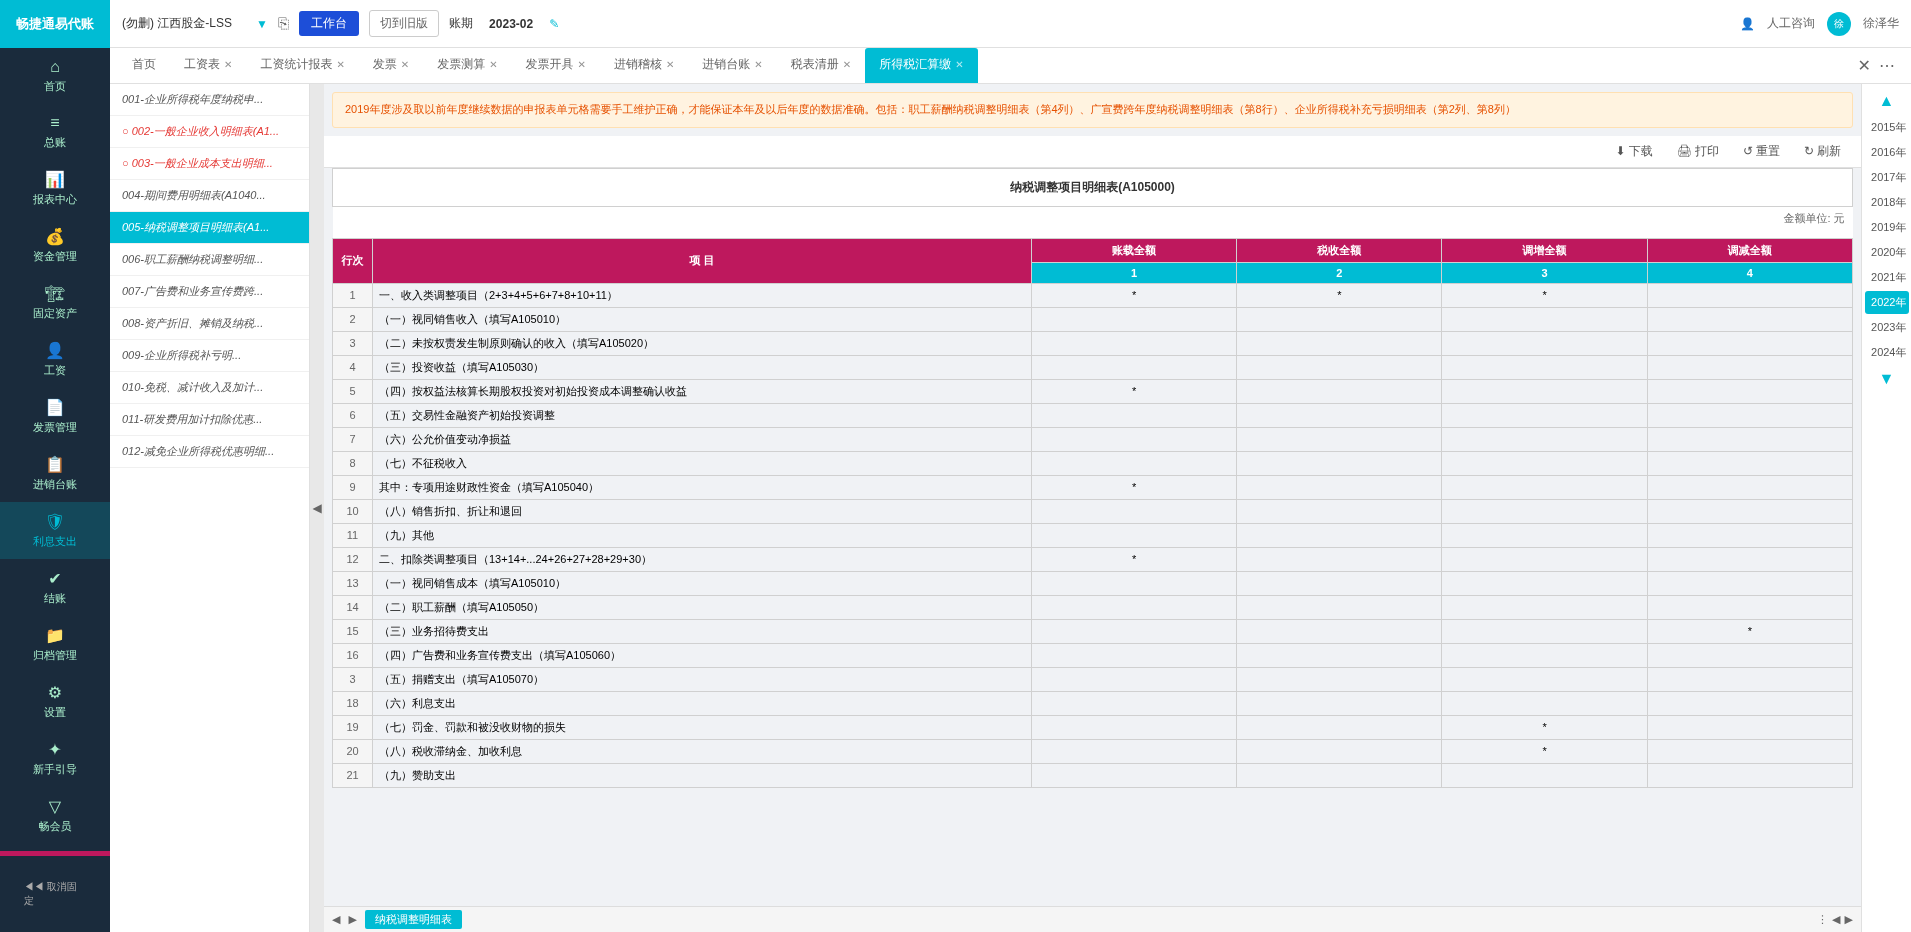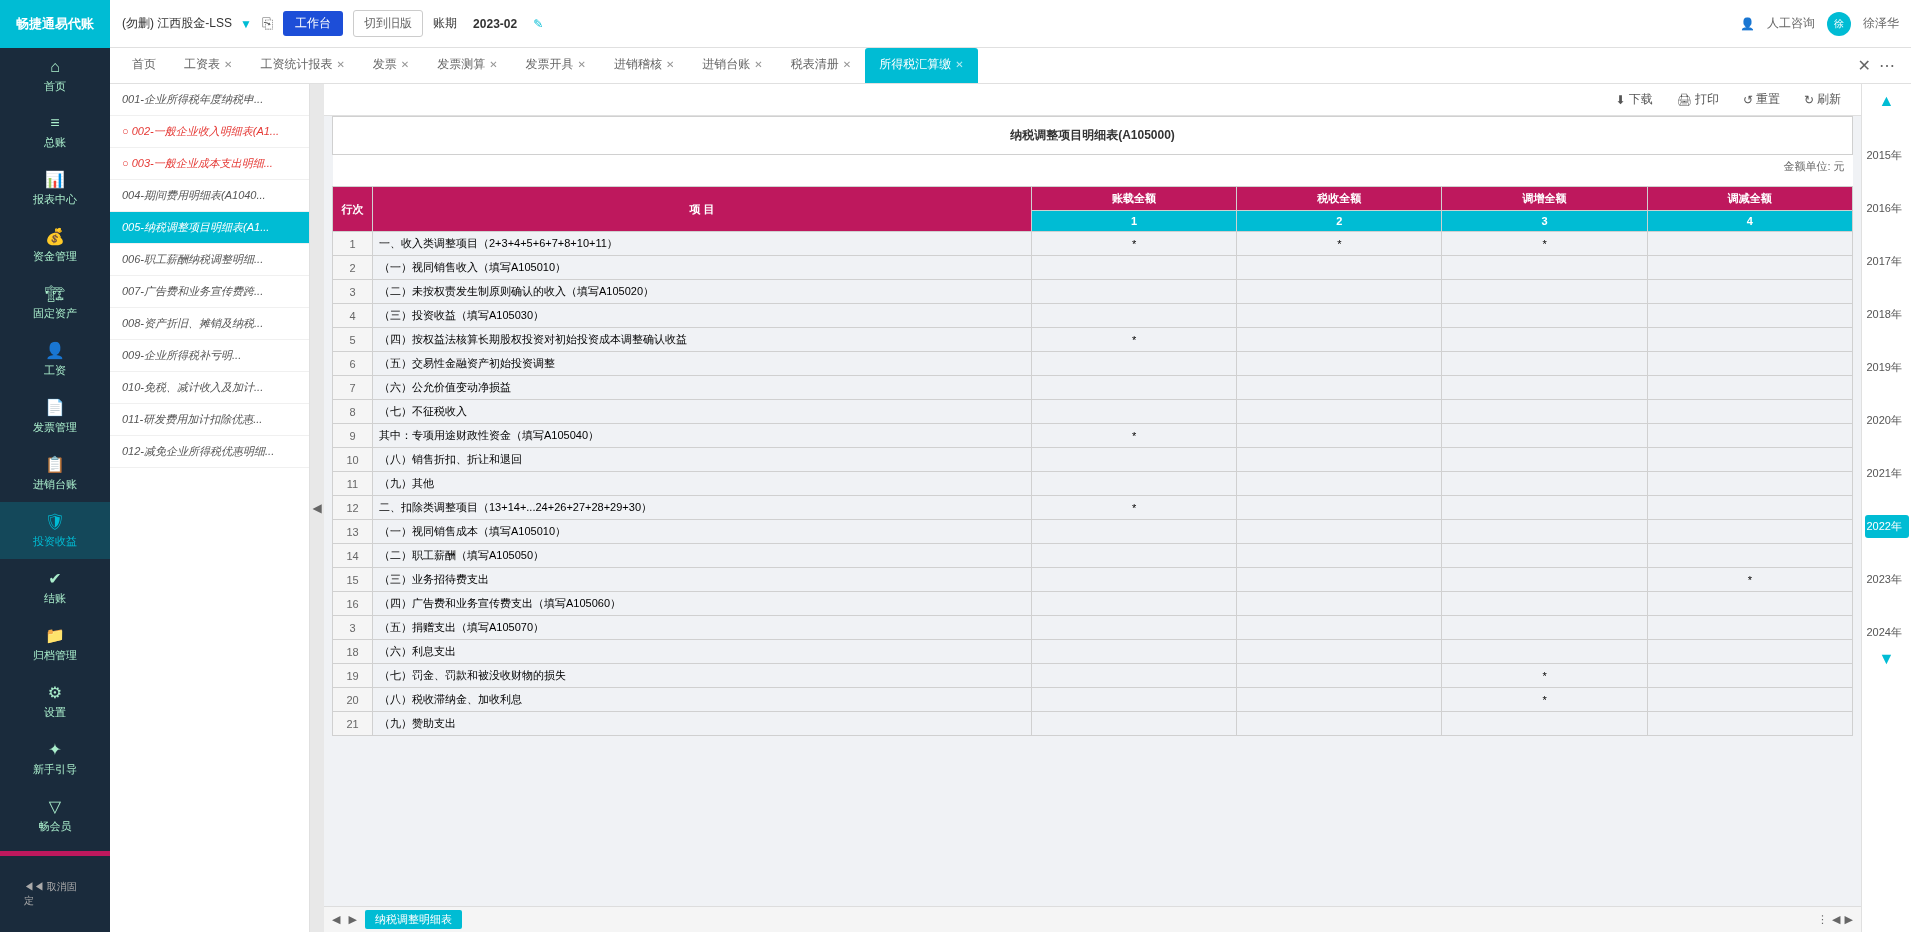--- a/index.html
+++ b/index.html
@@ -11,21 +11,21 @@
     .sidebar-item { display: flex; flex-direction: column; align-items: center; padding: 10px 5px; cursor: pointer; font-size: 11px; color: #aec; gap: 3px; }
     .sidebar-item.active { background: rgba(0,188,212,0.2); color: #00bcd4; }
     .sidebar-item .icon { font-size: 16px; }
     .sidebar-bottom { margin-top: auto; border-top: 5px solid #be185d; padding: 24px; font-size: 10px; color: #aaa; text-align: left; cursor: pointer; }
 
     
     .main { flex: 1; display: flex; flex-direction: column; overflow: hidden; }
 
     
     .topbar { background: #fff; height: 48px; display: flex; align-items: center; padding: 0 12px; gap: 10px; border-bottom: 1px solid #e0e0e0; flex-shrink: 0; }
-    .topbar-company { display: flex; align-items: center; gap: 8px; font-size: 12px; color: #333; }
+    .topbar-company { display: flex; align-items: center; gap: 24px; font-size: 12px; color: #333; }
     .btn-workbench { background: #1d4ed8; color: white; border: none; border-radius: 3px; padding: 4px 12px; cursor: pointer; font-size: 12px; }
     .btn-old { background: white; color: #666; border: 1px solid #ccc; border-radius: 3px; padding: 4px 10px; cursor: pointer; font-size: 12px; }
     .topbar-period { font-size: 12px; color: #333; display: flex; align-items: center; gap: 16px; }
     .topbar-right { margin-left: auto; display: flex; align-items: center; gap: 12px; font-size: 12px; color: #666; }
     .topbar-right .avatar { width: 24px; height: 24px; border-radius: 50%; background: #00bcd4; display: inline-flex; align-items: center; justify-content: center; color: white; font-size: 10px; }
 
     
     .nav-tabs { background: #fff; display: flex; align-items: center; border-bottom: 1px solid #e0e0e0; flex-shrink: 0; padding: 0 8px; overflow-x: auto; }
     .nav-tab { padding: 8px 14px; font-size: 12px; color: #666; cursor: pointer; white-space: nowrap; border-bottom: 2px solid transparent; display: flex; align-items: center; gap: 4px; }
     .nav-tab.active { color: #fff; background: #00bcd4; border-radius: 3px 3px 0 0; }
@@ -56,21 +56,21 @@
     table th, table td { border: 1px solid #d0d0d0; padding: 4px 6px; text-align: center; white-space: nowrap; }
     table thead tr.header-1 th { background: #be185d; color: white; font-weight: bold; }
     table thead tr.header-2 th { background: #00bcd4; color: white; }
     table td.row-num { background: #f5f5f5; color: #666; width: 40px; }
     table td.item-text { text-align: left; }
     table td.value-cell { min-width: 100px; }
     table tr td.row-num, table tr:hover td.row-num { background: #f5f5f5; }
 
     
     .year-panel { width: 50px; background: #fff; border-left: 1px solid #e0e0e0; display: flex; flex-direction: column; align-items: center; padding: 4px 0; gap: 2px; font-size: 11px; flex-shrink: 0; overflow-y: auto; }
-    .year-btn { width: 44px; text-align: left; padding: 4px 2px; cursor: pointer; border-radius: 3px; color: #555; margin-top: 28px; }
+    .year-btn { width: 44px; text-align: right; padding: 4px 2px; cursor: pointer; border-radius: 3px; color: #555; }
     .year-btn.active { background: #00bcd4; color: white; }
     .year-nav { font-size: 16px; color: #00bcd4; cursor: pointer; padding: 4px; }
 
     
     .sheet-tab-bar { background: #f5f5f5; border-top: 1px solid #ddd; padding: 2px 8px; display: flex; align-items: center; gap: 8px; font-size: 11px; height: 26px; flex-shrink: 0; }
     .sheet-tab { background: #00bcd4; color: white; padding: 2px 10px; border-radius: 2px; cursor: pointer; }
     .sheet-tab-scroll { margin-left: auto; display: flex; gap: 4px; color: #666; }
   </style>
 </head>
 <body>
@@ -105,21 +105,21 @@
   <div class="sidebar-item">
     <span class="icon">📄</span>
     <span>发票管理</span>
   </div>
   <div class="sidebar-item">
     <span class="icon">📋</span>
     <span>进销台账</span>
   </div>
   <div class="sidebar-item active">
     <span class="icon">🛡</span>
-    <span>投资收益</span>
+    <span>利息支出</span>
   </div>
   <div class="sidebar-item">
     <span class="icon">✔</span>
     <span>结账</span>
   </div>
   <div class="sidebar-item">
     <span class="icon">📁</span>
     <span>归档管理</span>
   </div>
   <div class="sidebar-item">
@@ -221,20 +221,23 @@
       <div class="left-panel-item">009-企业所得税补亏明...</div>
       <div class="left-panel-item">010-免税、减计收入及加计...</div>
       <div class="left-panel-item">011-研发费用加计扣除优惠...</div>
       <div class="left-panel-item">012-减免企业所得税优惠明细...</div>
     </div>
 
     <div class="left-panel-collapse">◀</div>
 
     <div class="right-panel">
 
+      <div class="warning-bar">
+        <span>2019年度涉及取以前年度继续数据的申报表单元格需要手工维护正确，才能保证本年及以后年度的数据准确。包括：职工薪酬纳税调整明细表（第4列）、广宣费跨年度纳税调整明细表（第8行）、企业所得税补充亏损明细表（第2列、第8列）</span>
+      </div>
 
       <div class="toolbar">
         <div class="toolbar-btn">
           <span>⬇</span>
           <span>下载</span>
         </div>
         <div class="toolbar-btn">
           <span>🖨</span>
           <span>打印</span>
         </div>

